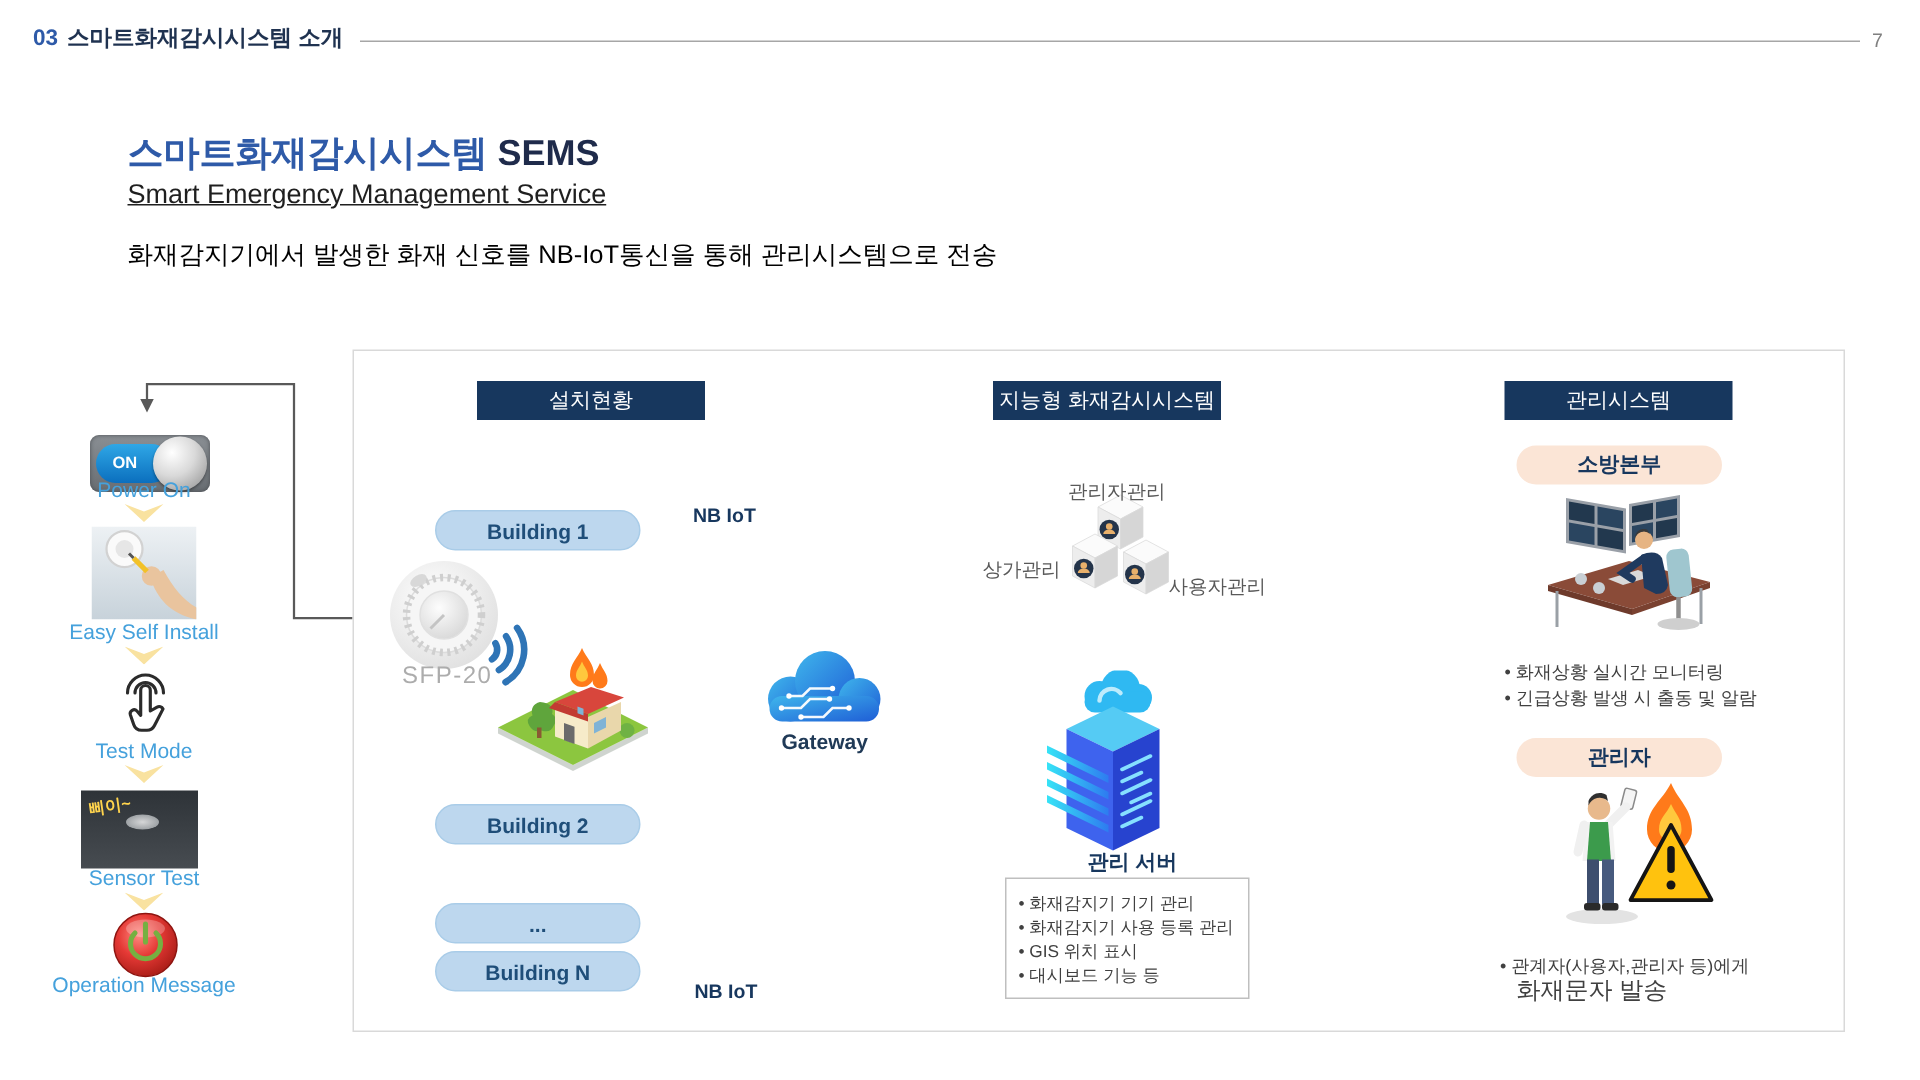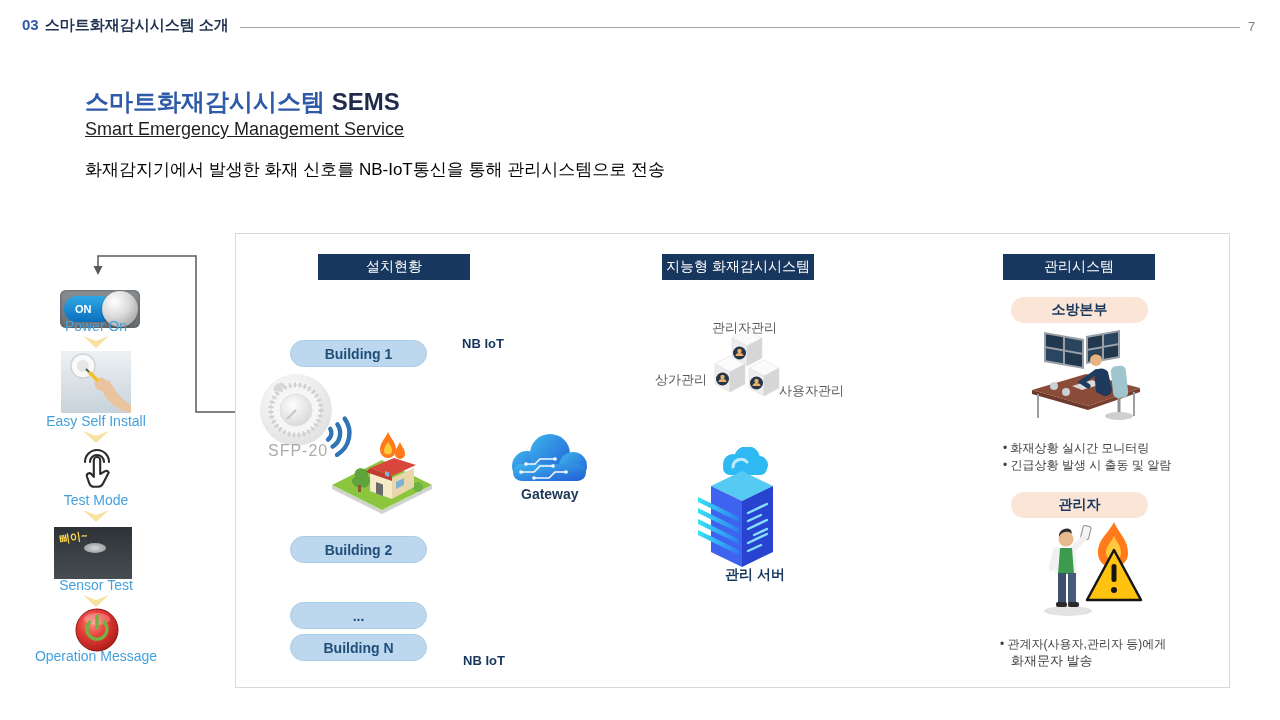--- a/index.html
+++ b/index.html
@@ -26,21 +26,21 @@
               font-size:14px;font-weight:bold;display:flex;align-items:center;justify-content:center;}
   .nbiot{font-size:13px;font-weight:bold;color:#17375E;white-space:nowrap;}
   .gray-lbl{font-size:13px;color:#595959;white-space:nowrap;margin-top:12px;}
   .srv-lbl{font-size:14px;font-weight:bold;color:#17375E;white-space:nowrap;}
   .gw-lbl{font-size:14px;font-weight:600;color:#203A57;white-space:nowrap;}
   .sfp-lbl{font-size:16px;color:#ACACAC;letter-spacing:1px;white-space:nowrap;}
   .feat-box{left:670px;top:585px;width:163px;height:81px;border:1px solid #BFBFBF;background:#fff;
             padding:9px 6px 0 8px;box-sizing:border-box;}
   .bullet{font-size:11.5px;color:#404040;line-height:16px;white-space:nowrap;}
   .bullet::before{content:"• ";color:#404040;}
-  .bullet-cont{font-size:13px;color:#404040;line-height:17px;padding-left:11px;white-space:nowrap;}
+  .bullet-cont{font-size:16px;color:#404040;line-height:17px;padding-left:11px;white-space:nowrap;}
   .r-bullet{font-size:12px;color:#404040;line-height:17px;white-space:nowrap;}
   .r-bullet::before{content:"• ";}
   
   .side-lbl{font-size:14px;color:#45A1DC;white-space:nowrap;text-align:center;}
   .toggle{left:60px;top:290px;width:80px;height:38px;border-radius:6px;
           background:linear-gradient(#8a8f94,#686d72);box-shadow:inset 0 0 3px #4c5054;}
   .toggle .on-pill{position:absolute;left:4px;top:6px;width:50px;height:26px;border-radius:13px;
           background:linear-gradient(#2FA7E6,#0B6FBE);color:#fff;font-size:11px;font-weight:bold;
           display:flex;align-items:center;padding-left:11px;box-sizing:border-box;}
   .toggle .knob{position:absolute;right:2px;top:1px;width:36px;height:36px;border-radius:50%;
@@ -320,20 +320,26 @@
       <line x1="53" y1="66" x2="72" y2="57"></line>
         <line x1="53" y1="74" x2="66" y2="68"></line>
       <line x1="53" y1="82" x2="72" y2="73"></line>
         <line x1="59" y1="88" x2="72" y2="82"></line>
       <line x1="53" y1="96" x2="72" y2="87"></line>
         <line x1="53" y1="104" x2="66" y2="98"></line>
     </g>
   </svg>
   <div class="abs srv-lbl" style="left:725px;top:566px;">관리 서버</div>
 
+  <div class="abs feat-box">
+    <div class="bullet">화재감지기 기기 관리</div>
+    <div class="bullet">화재감지기 사용 등록 관리</div>
+    <div class="bullet">GIS 위치 표시</div>
+    <div class="bullet">대시보드 기능 등</div>
+  </div>
 
   <div class="abs pill-peach" style="left:1011px;top:297px;">소방본부</div>
 
   <svg class="abs" style="left:1030px;top:326px;" width="112" height="100" viewBox="0 0 112 100">
     <g transform="translate(14,6) skewY(10)">
       <rect x="0" y="0" width="40" height="30" fill="#9aa0a8"></rect>
       <rect x="2" y="2" width="17" height="12" fill="#22384e"></rect>
         <rect x="21" y="2" width="17" height="12" fill="#2a4560"></rect>
       <rect x="2" y="16" width="17" height="12" fill="#2a4560"></rect>
         <rect x="21" y="16" width="17" height="12" fill="#22384e"></rect>

